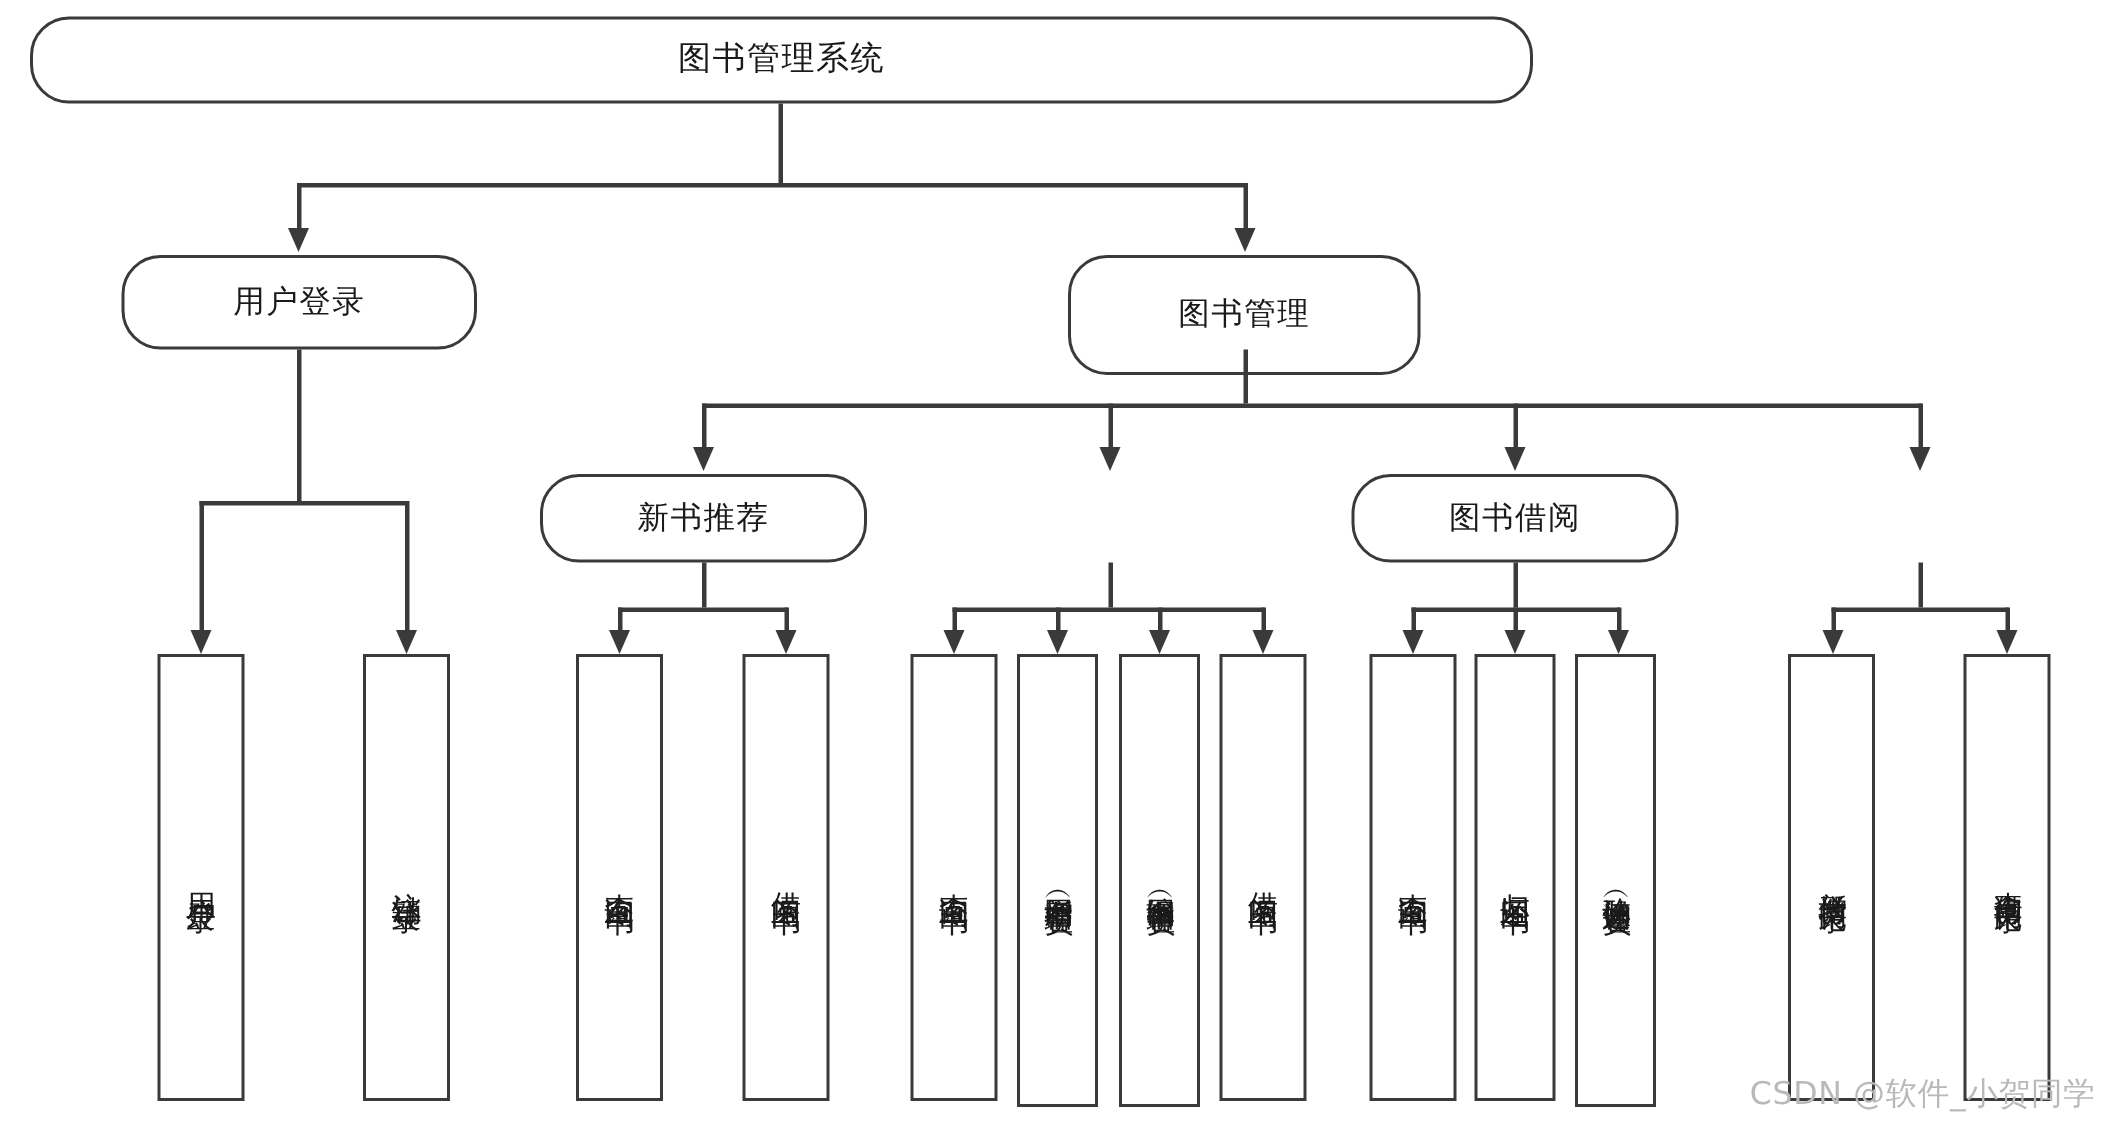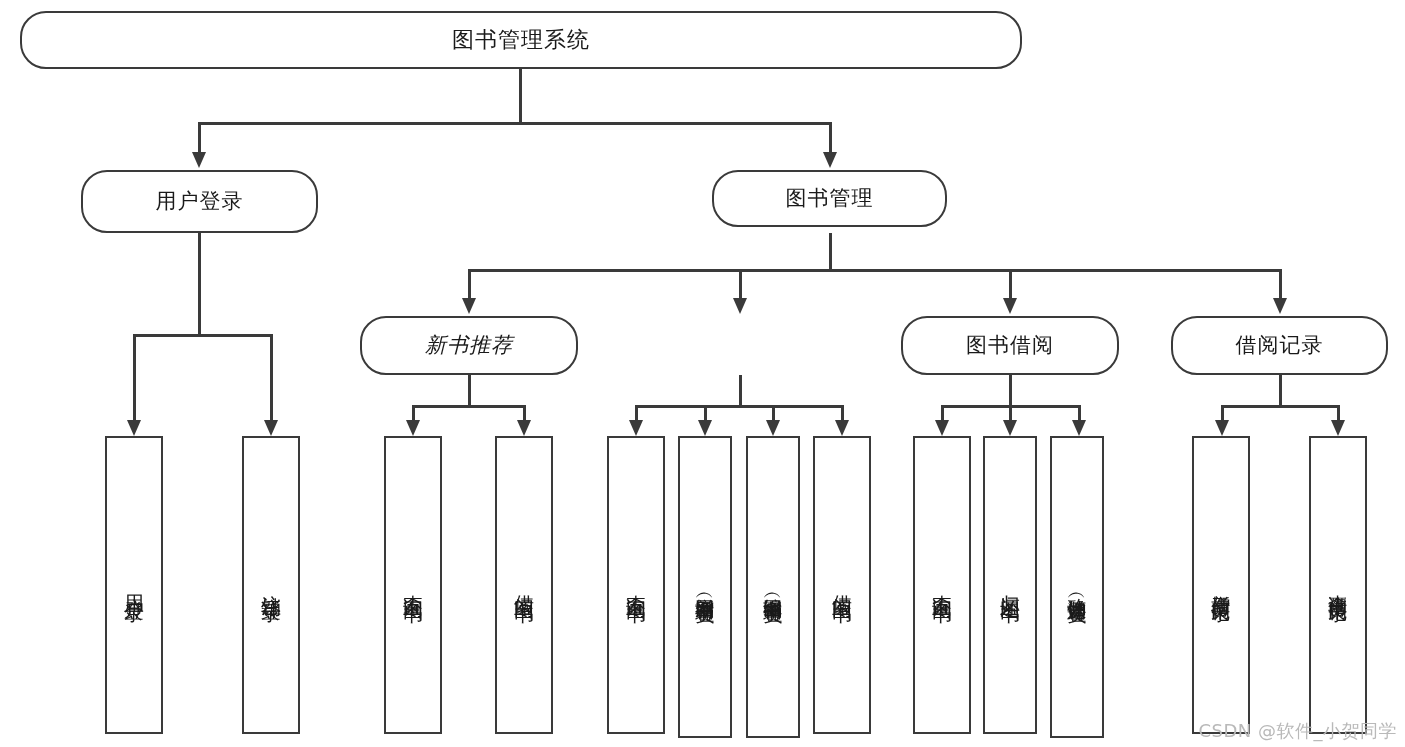--- a/index.html
+++ b/index.html
@@ -59,21 +59,21 @@
     width:0;height:0;
     border-left:7px solid transparent;
     border-right:7px solid transparent;
     border-top:16px solid #3a3a3a;
   }
   
   #watermark{
     position:absolute;
     right:8px;
     bottom:4px;
-    font-size:18px;
+    font-size:21px;
     color:#b9b9b9;
     letter-spacing:0.5px;
     white-space:nowrap;
     pointer-events:none;
     margin-left:29px;
   }
 </style>
 </head>
 <body>
 
@@ -88,21 +88,21 @@
   <div class="ln h" style="left:198px; top:122px; width:634px;"></div>
 
   <div class="ln v" style="left:198px; top:122px; height:32px;"></div>
   <div class="arrow" style="left:192px; top:152px;"></div>
   <div class="ln v" style="left:829px; top:122px; height:32px;"></div>
   <div class="arrow" style="left:823px; top:152px;"></div>
 
   <div class="node h" style="left:81px; top:170px; width:237px; height:63px;">
     <span>用户登录</span>
   </div>
-  <div class="node h" style="left:712px; top:170px; width:235px; height:57px;">
+  <div class="node h" style="left:712px; top:170px; width:235px; height:80px;">
     <span>图书管理</span>
   </div>
 
   <div class="ln v" style="left:198px; top:233px; height:101px;"></div>
   <div class="ln h" style="left:133px; top:334px; width:139px;"></div>
   <div class="ln v" style="left:133px; top:334px; height:88px;"></div>
   <div class="arrow" style="left:127px; top:420px;"></div>
   <div class="ln v" style="left:270px; top:334px; height:88px;"></div>
   <div class="arrow" style="left:264px; top:420px;"></div>
 
@@ -110,28 +110,25 @@
   <div class="ln h" style="left:468px; top:269px; width:813px;"></div>
   <div class="ln v" style="left:468px; top:269px; height:31px;"></div>
   <div class="arrow" style="left:462px; top:298px;"></div>
   <div class="ln v" style="left:739px; top:269px; height:31px;"></div>
   <div class="arrow" style="left:733px; top:298px;"></div>
   <div class="ln v" style="left:1009px; top:269px; height:31px;"></div>
   <div class="arrow" style="left:1003px; top:298px;"></div>
   <div class="ln v" style="left:1279px; top:269px; height:31px;"></div>
   <div class="arrow" style="left:1273px; top:298px;"></div>
 
-  <div class="node h" style="left:360px; top:316px; width:218px; height:59px;font-style:italic;">
+  <div class="node h" style="left:360px; top:316px; width:218px; height:59px;">
     <span>新书推荐</span>
   </div>
   <div class="node h" style="left:901px; top:316px; width:218px; height:59px;">
     <span>图书借阅</span>
-  </div>
-  <div class="node h" style="left:1171px; top:316px; width:217px; height:59px;">
-    <span>借阅记录</span>
   </div>
 
   <div class="ln v" style="left:468px; top:375px; height:30px;"></div>
   <div class="ln h" style="left:412px; top:405px; width:113px;"></div>
   <div class="ln v" style="left:412px; top:405px; height:17px;"></div>
   <div class="arrow" style="left:406px; top:420px;"></div>
   <div class="ln v" style="left:523px; top:405px; height:17px;"></div>
   <div class="arrow" style="left:517px; top:420px;"></div>
 
   <div class="ln v" style="left:739px; top:375px; height:30px;"></div>

